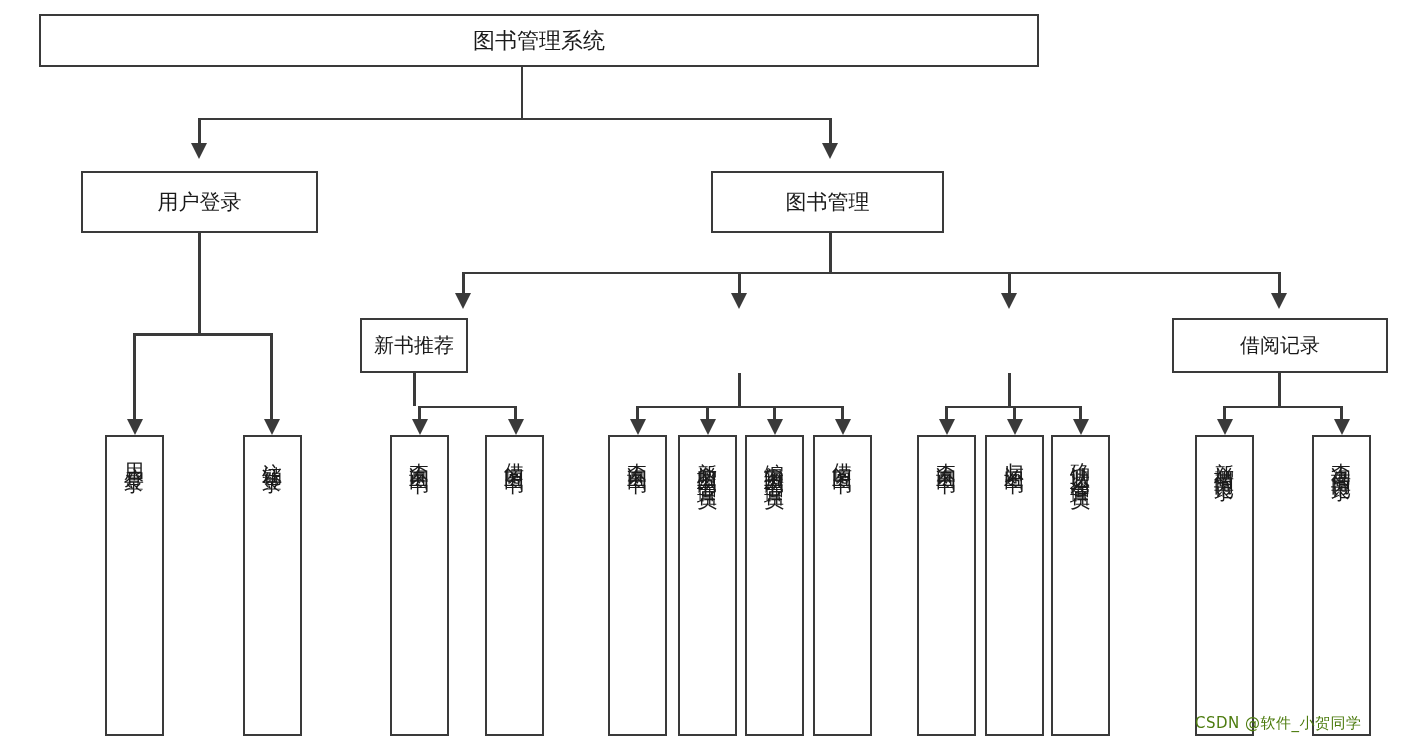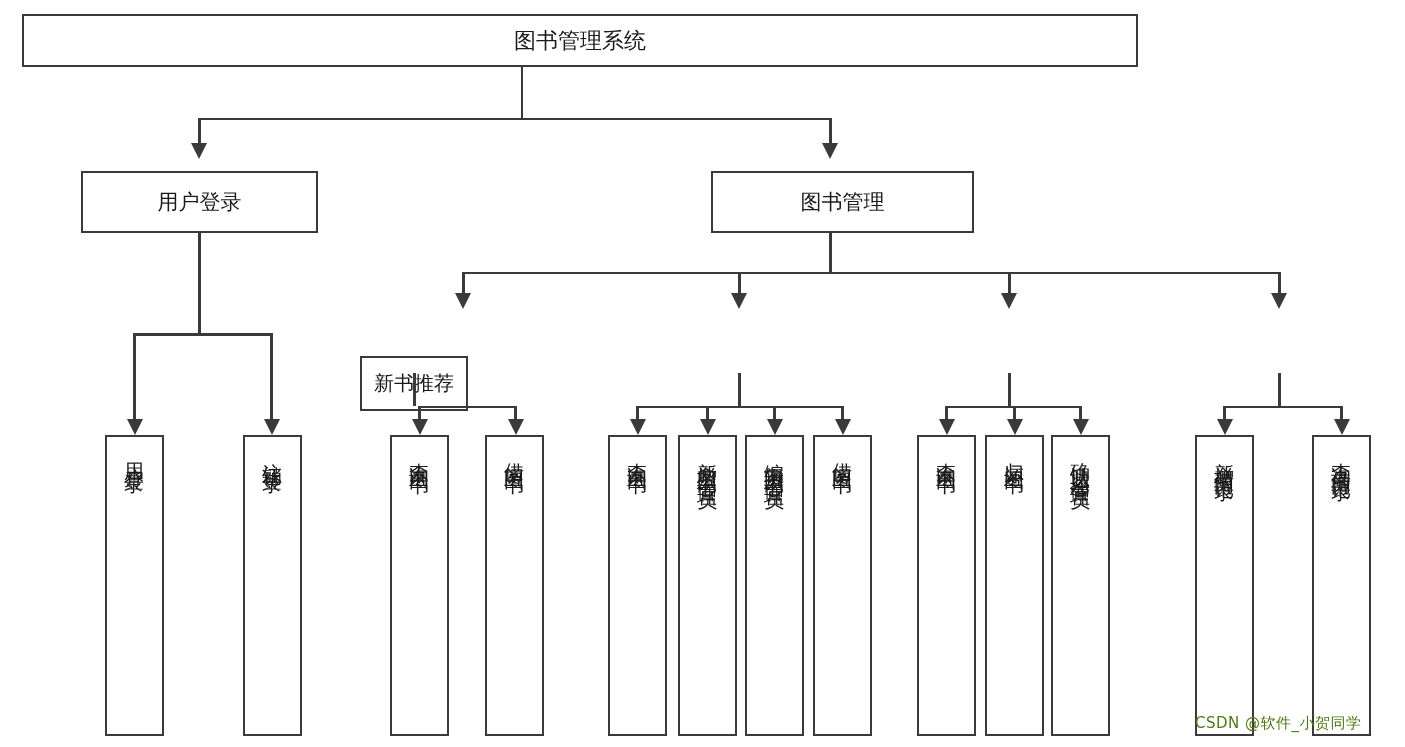--- a/index.html
+++ b/index.html
@@ -31,21 +31,20 @@
     text-align: center;
   }
   .node.root {
     font-size: 22px;
   }
   .node.level1 {
     font-size: 21px;
   }
   .node.level2 {
     font-size: 20px;
-    margin-top: 38px;
   }
   
   .node.leaf {
     font-size: 20px;
     align-items: flex-start;
     justify-content: center;
     padding-top: 10px;
   }
   .node.leaf .vtext {
     writing-mode: vertical-rl;
@@ -80,51 +79,52 @@
     font-size: 15px;
     white-space: nowrap;
     letter-spacing: 0.5px;
   }
 </style>
 </head>
 <body>
 
 <div id="canvas">
 
-  <div class="node root" style="left: 22px; top: 14px; width: 1116px; height: 53px; font-family: Liberation Serif, serif;">图书管理系统</div>
+  <div class="node root" style="left: 39px; top: 14px; width: 1000px; height: 53px; font-family: Liberation Serif, serif;">图书管理系统</div>
 
   <div class="vline" style="left:520.5px; top:67px; height:52px;"></div>
   <div class="hline" style="left:198px; top:117.5px; width:634px;"></div>
   <div class="vline" style="left:198px; top:117.5px; height:26px;"></div>
   <div class="vline" style="left:829px; top:117.5px; height:26px;"></div>
   <div class="arrow" style="left:191px; top:143px;"></div>
   <div class="arrow" style="left:822px; top:143px;"></div>
 
   <div class="node level1" style="left: 81px; top: 171px; width: 237px; height: 62px;">用户登录</div>
-  <div class="node level1" style="left: 711px; top: 171px; width: 263px; height: 62px;">图书管理</div>
+  <div class="node level1" style="left: 711px; top: 171px; width: 233px; height: 62px;">图书管理</div>
 
   <div class="vline" style="left:198px; top:233px; height:101px;"></div>
   <div class="hline" style="left:133px; top:333px; width:139px;"></div>
   <div class="vline" style="left:133px; top:333px; height:86px;"></div>
   <div class="vline" style="left:270px; top:333px; height:86px;"></div>
   <div class="arrow" style="left:126.5px; top:419px;"></div>
   <div class="arrow" style="left:263.5px; top:419px;"></div>
 
   <div class="vline" style="left:829px; top:233px; height:40px;"></div>
   <div class="hline" style="left:462px; top:271.5px; width:818px;"></div>
   <div class="vline" style="left:462px; top:271.5px; height:22px;"></div>
   <div class="vline" style="left:738px; top:271.5px; height:22px;"></div>
   <div class="vline" style="left:1008px; top:271.5px; height:22px;"></div>
   <div class="vline" style="left:1278px; top:271.5px; height:22px;"></div>
   <div class="arrow" style="left:455px; top:293px;"></div>
   <div class="arrow" style="left:731px; top:293px;"></div>
   <div class="arrow" style="left:1001px; top:293px;"></div>
   <div class="arrow" style="left:1271px; top:293px;"></div>
 
   <div class="node level2" style="left: 360px; top: 318px; width: 108px; height: 55px;">新书推荐</div>
+  <div class="node level2" style="left: 1172px; top: 318px; width: 216px; height: 55px;">借阅记录</div>
 
   <div class="vline" style="left:413px; top:373px; height:33px;"></div>
   <div class="hline" style="left:418px; top:405.5px; width:99px;"></div>
   <div class="vline" style="left:418px; top:405.5px; height:14px;"></div>
   <div class="vline" style="left:514px; top:405.5px; height:14px;"></div>
   <div class="arrow" style="left:411.5px; top:419px;"></div>
   <div class="arrow" style="left:507.5px; top:419px;"></div>
 
   <div class="vline" style="left:738px; top:373px; height:33px;"></div>
   <div class="hline" style="left:636px; top:405.5px; width:206px;"></div>

